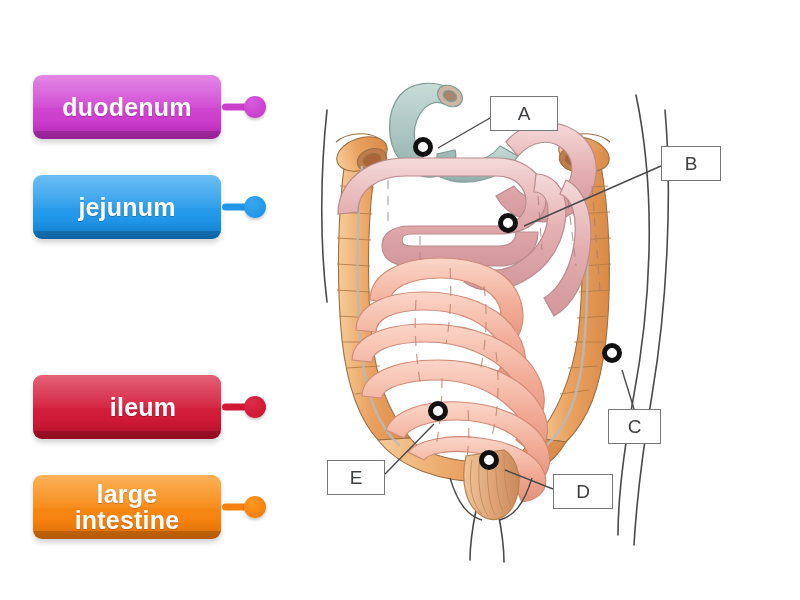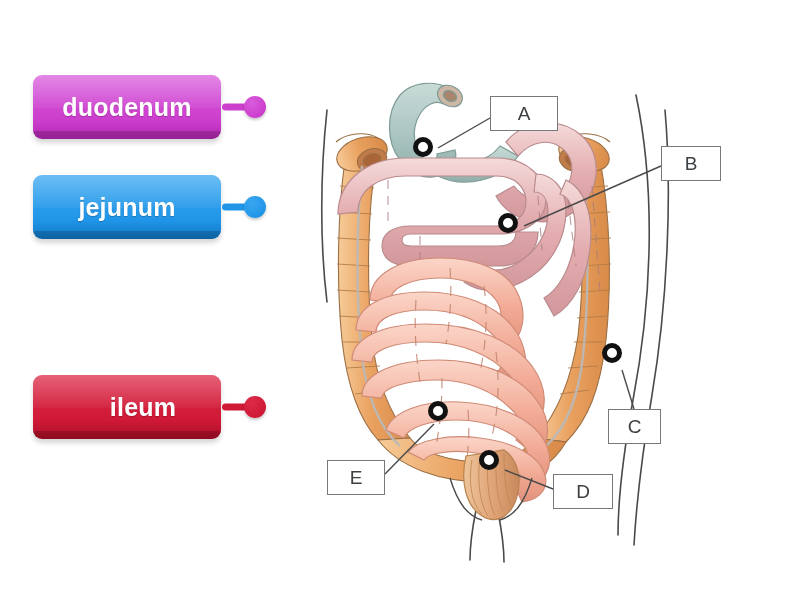--- a/index.html
+++ b/index.html
@@ -155,20 +155,30 @@
     </div>
     <div class="chip-row" style="top: 367px;">
       <div class="chip" style="background: linear-gradient(rgb(220, 43, 72), rgb(207, 25, 55) 70%, rgb(172, 15, 39)); padding-left: 32px;">
         <span class="chip-text">ileum</span>
       </div>
       <div class="connector">
         <span class="stem" style="background: rgb(207, 25, 55);"></span>
         <span class="knob" style="background: radial-gradient(circle at 35% 30%, rgb(220, 43, 72), rgb(207, 25, 55) 70%, rgb(172, 15, 39));"></span>
       </div>
     </div>
+    <div class="chip-row" style="top: 467px;">
+      <div class="chip" style="background: linear-gradient(rgb(251, 151, 31), rgb(245, 130, 16) 70%, rgb(218, 109, 4));">
+        <span class="chip-text">large
+intestine</span>
+      </div>
+      <div class="connector">
+        <span class="stem" style="background: rgb(245, 130, 16);"></span>
+        <span class="knob" style="background: radial-gradient(circle at 35% 30%, rgb(251, 151, 31), rgb(245, 130, 16) 70%, rgb(218, 109, 4));"></span>
+      </div>
+    </div>
   </div>
 
 <div id="diagram">
 
   <svg width="500" height="600" viewBox="0 0 500 600" aria-hidden="true">
     <defs>
       <linearGradient id="gLI" x1="0" y1="0" x2="1" y2="0">
         <stop offset="0%" stop-color="#f6cb98"></stop>
         <stop offset="45%" stop-color="#eaa261"></stop>
         <stop offset="100%" stop-color="#d98b49"></stop>

